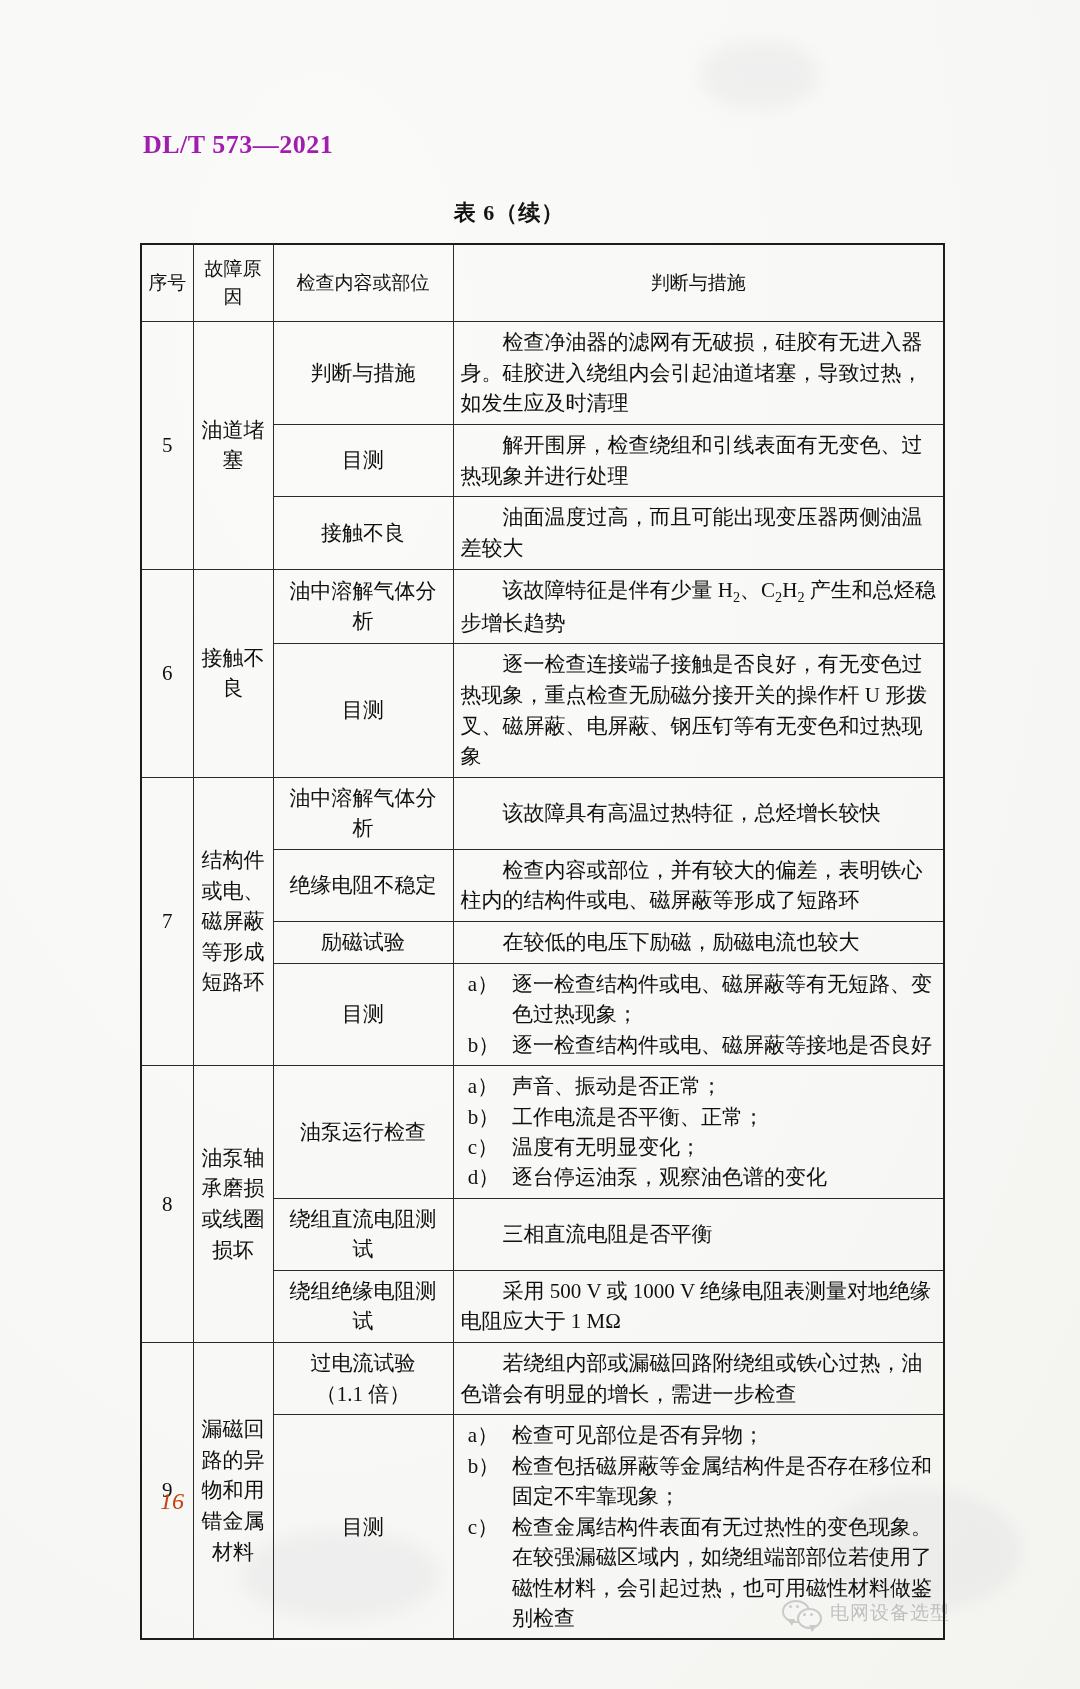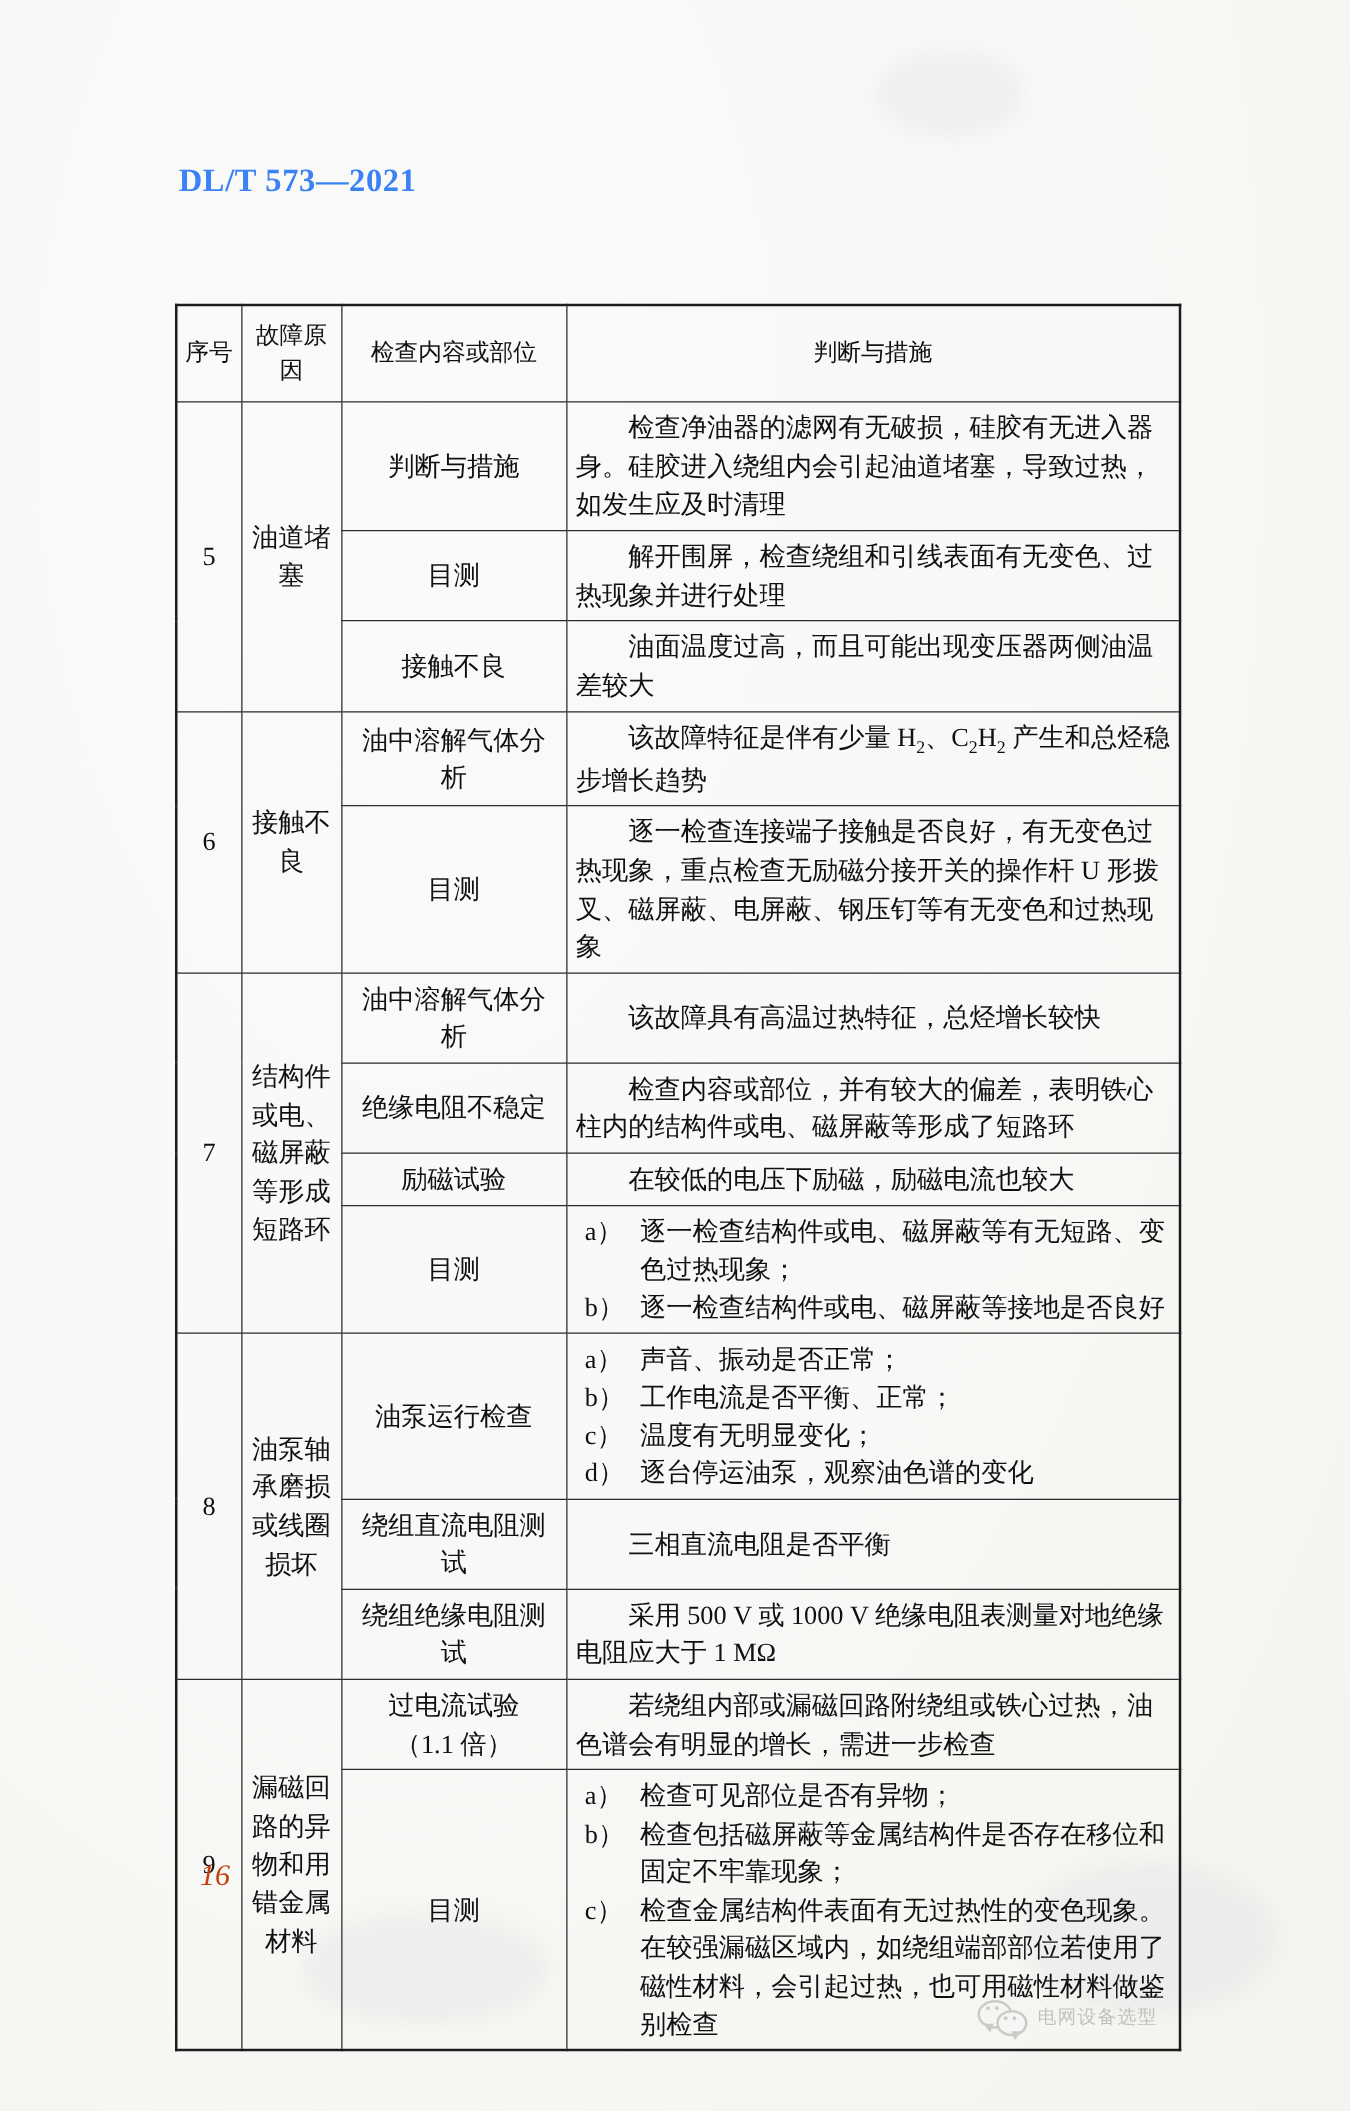--- a/index.html
+++ b/index.html
@@ -31,21 +31,21 @@
   }
 
   .doc-header {
     position: absolute;
     left: 143px;
     top: 130px;
     font-family: "Liberation Serif", serif;
     font-weight: bold;
     font-size: 26px;
     letter-spacing: 0.5px;
-    color: #3b82f6;
+    color: #a21caf;
   }
 
   .table-title {
     position: absolute;
     left: 0;
     right: 0;
     top: 198px;
     text-align: center;
     font-size: 22px;
     color: #141414;
@@ -139,21 +139,21 @@
     left: 782px;
     top: 1598px;
     display: flex;
     align-items: center;
     gap: 8px;
     opacity: 0.30;
     filter: grayscale(1);
   }
   .watermark .wm-text {
     font-family: "DejaVu Sans", "Liberation Sans", sans-serif;
-    font-size: 15px;
+    font-size: 19px;
     color: #4a4a4a;
     letter-spacing: 1px;
   }
   .wechat-glyph {
     width: 40px;
     height: 30px;
     position: relative;
     display: inline-block;
   }
   .wechat-glyph .bubble-big {
@@ -213,20 +213,21 @@
 <body>
 
 <div class="page">
   <div class="paper-tint"></div>
   <div class="smudge" style="left:700px;top:40px;width:120px;height:70px;"></div>
   <div class="smudge" style="left:240px;top:1530px;width:200px;height:90px;"></div>
   <div class="smudge" style="left:820px;top:1490px;width:200px;height:120px;"></div>
 
   <div class="doc-header">DL/T 573—2021</div>
 
+  <div class="table-title">表 6（续）</div>
 
   <table class="main">
     <colgroup>
       <col class="c-no">
         <col class="c-cause">
         <col class="c-item">
         <col class="c-measure">
     </colgroup>
     <tbody id="table-body">
       <tr class="header-row">

